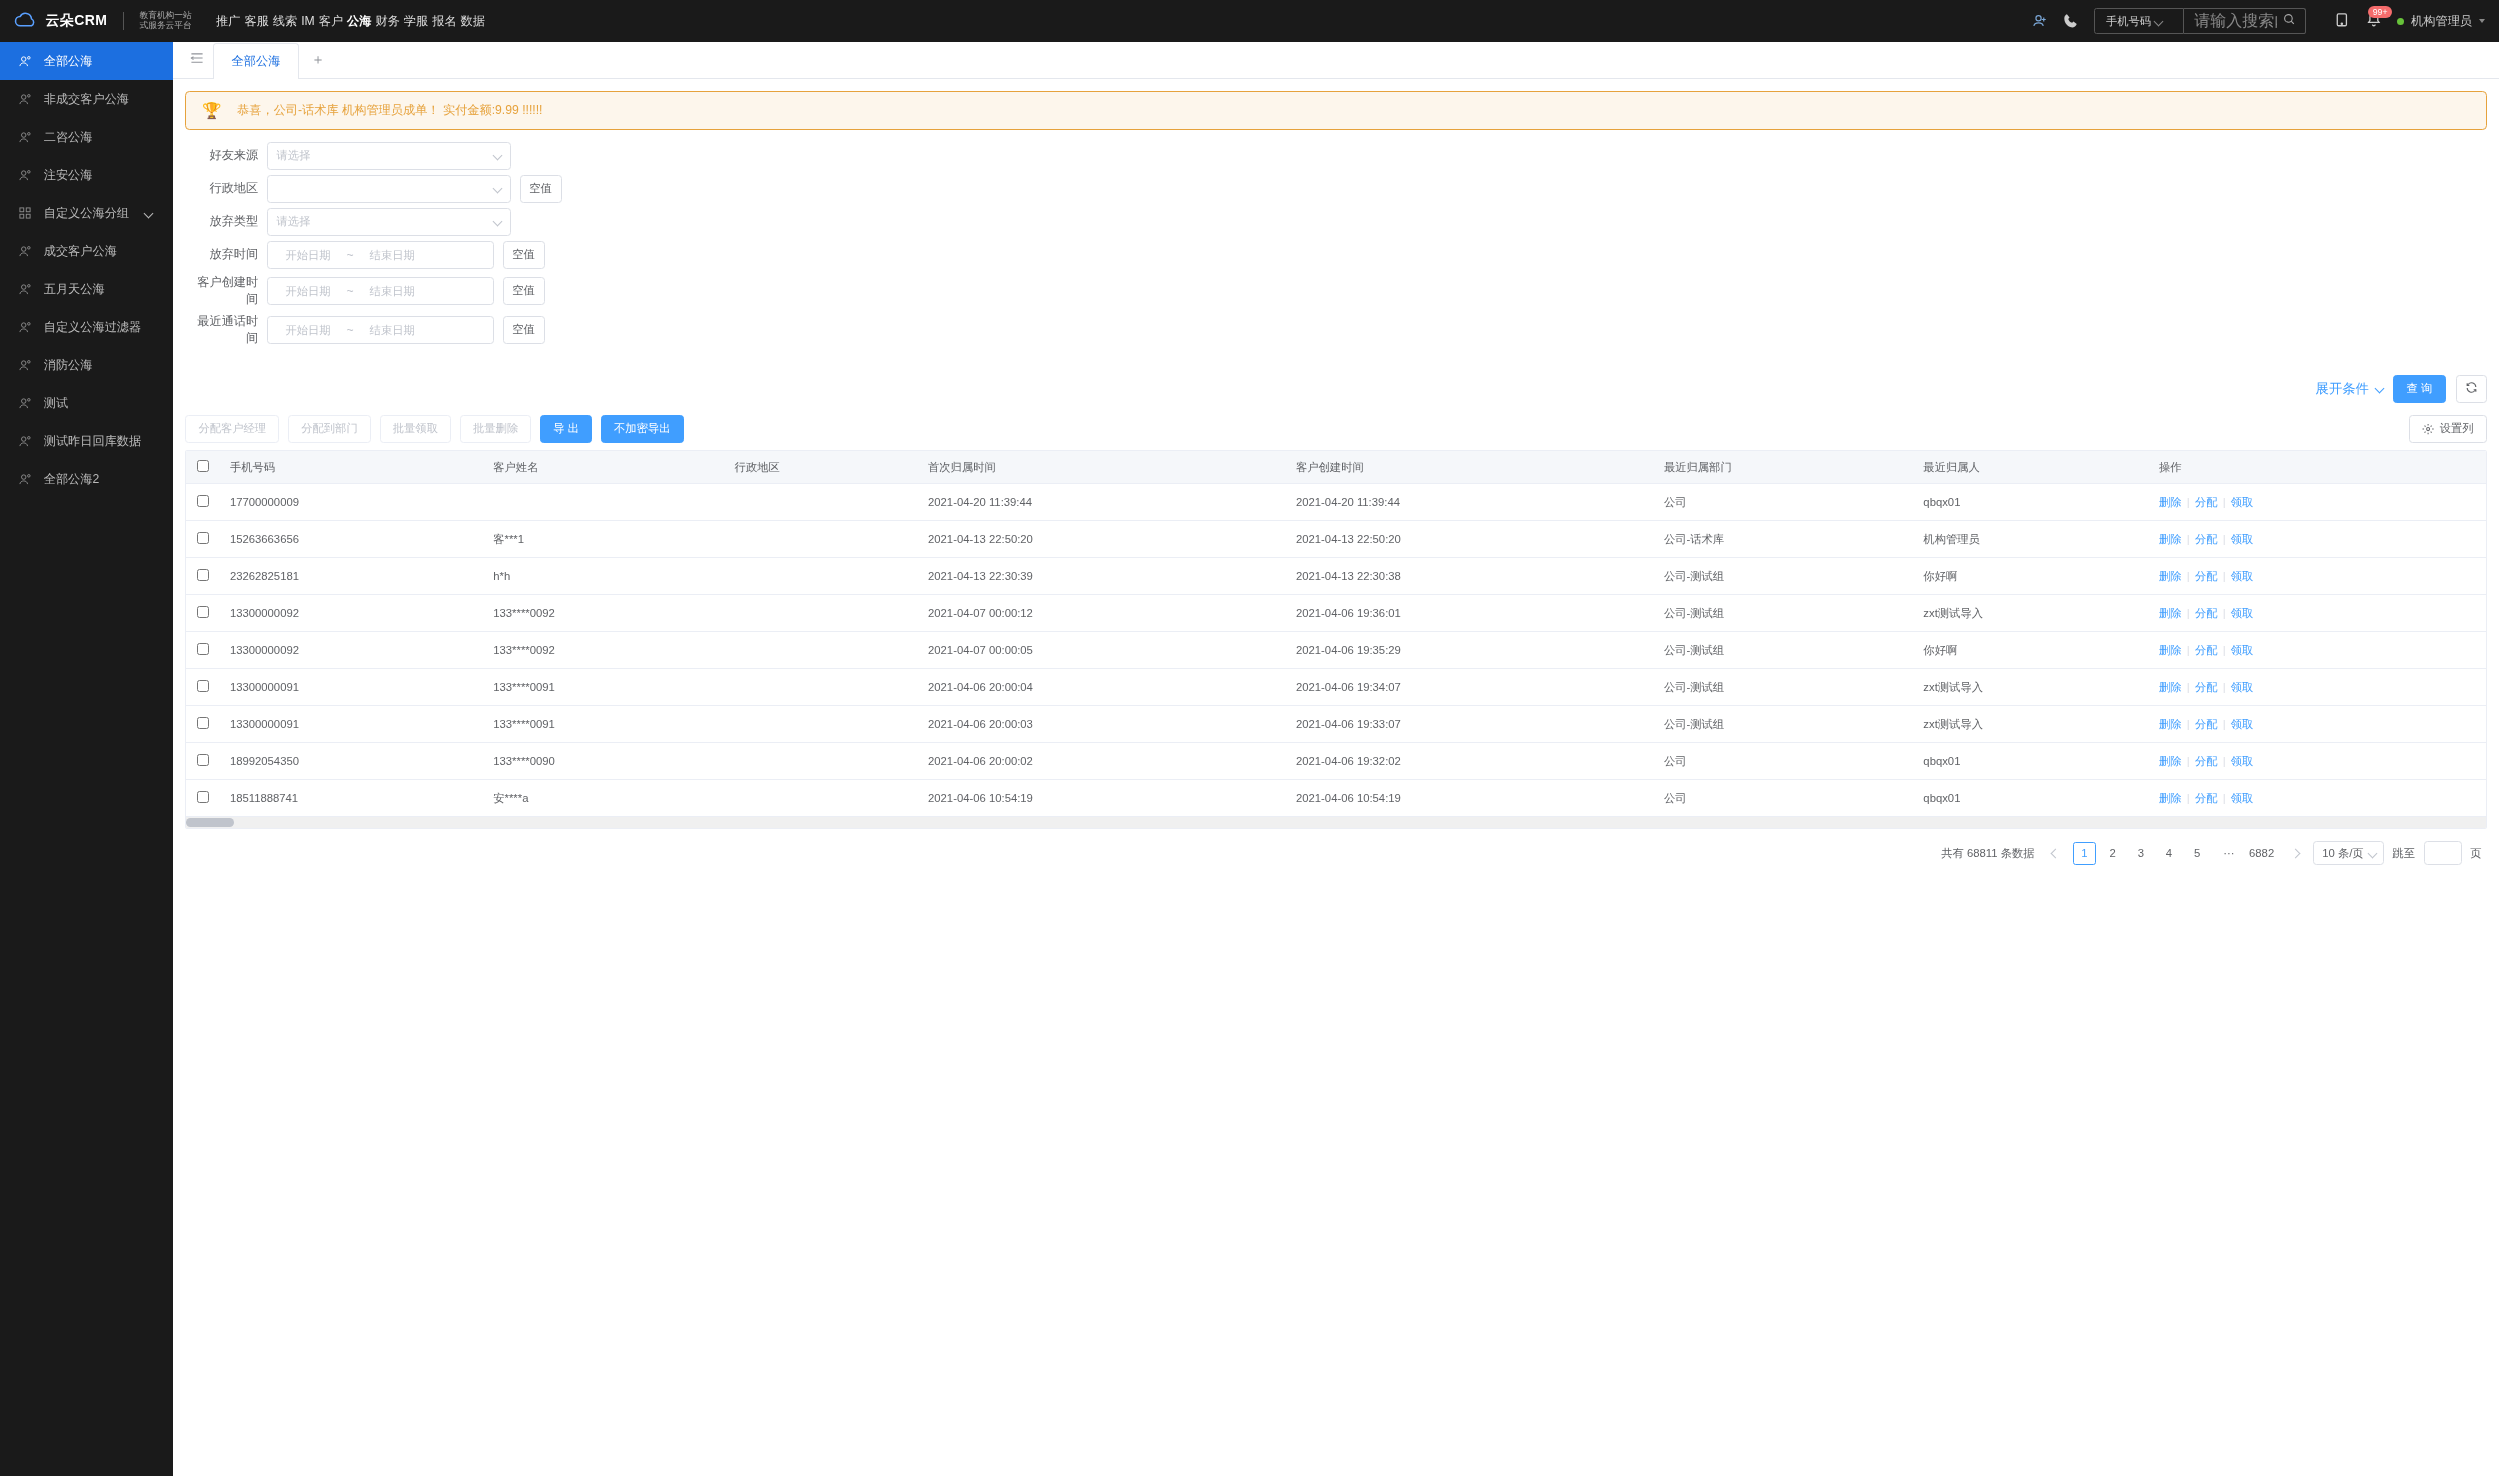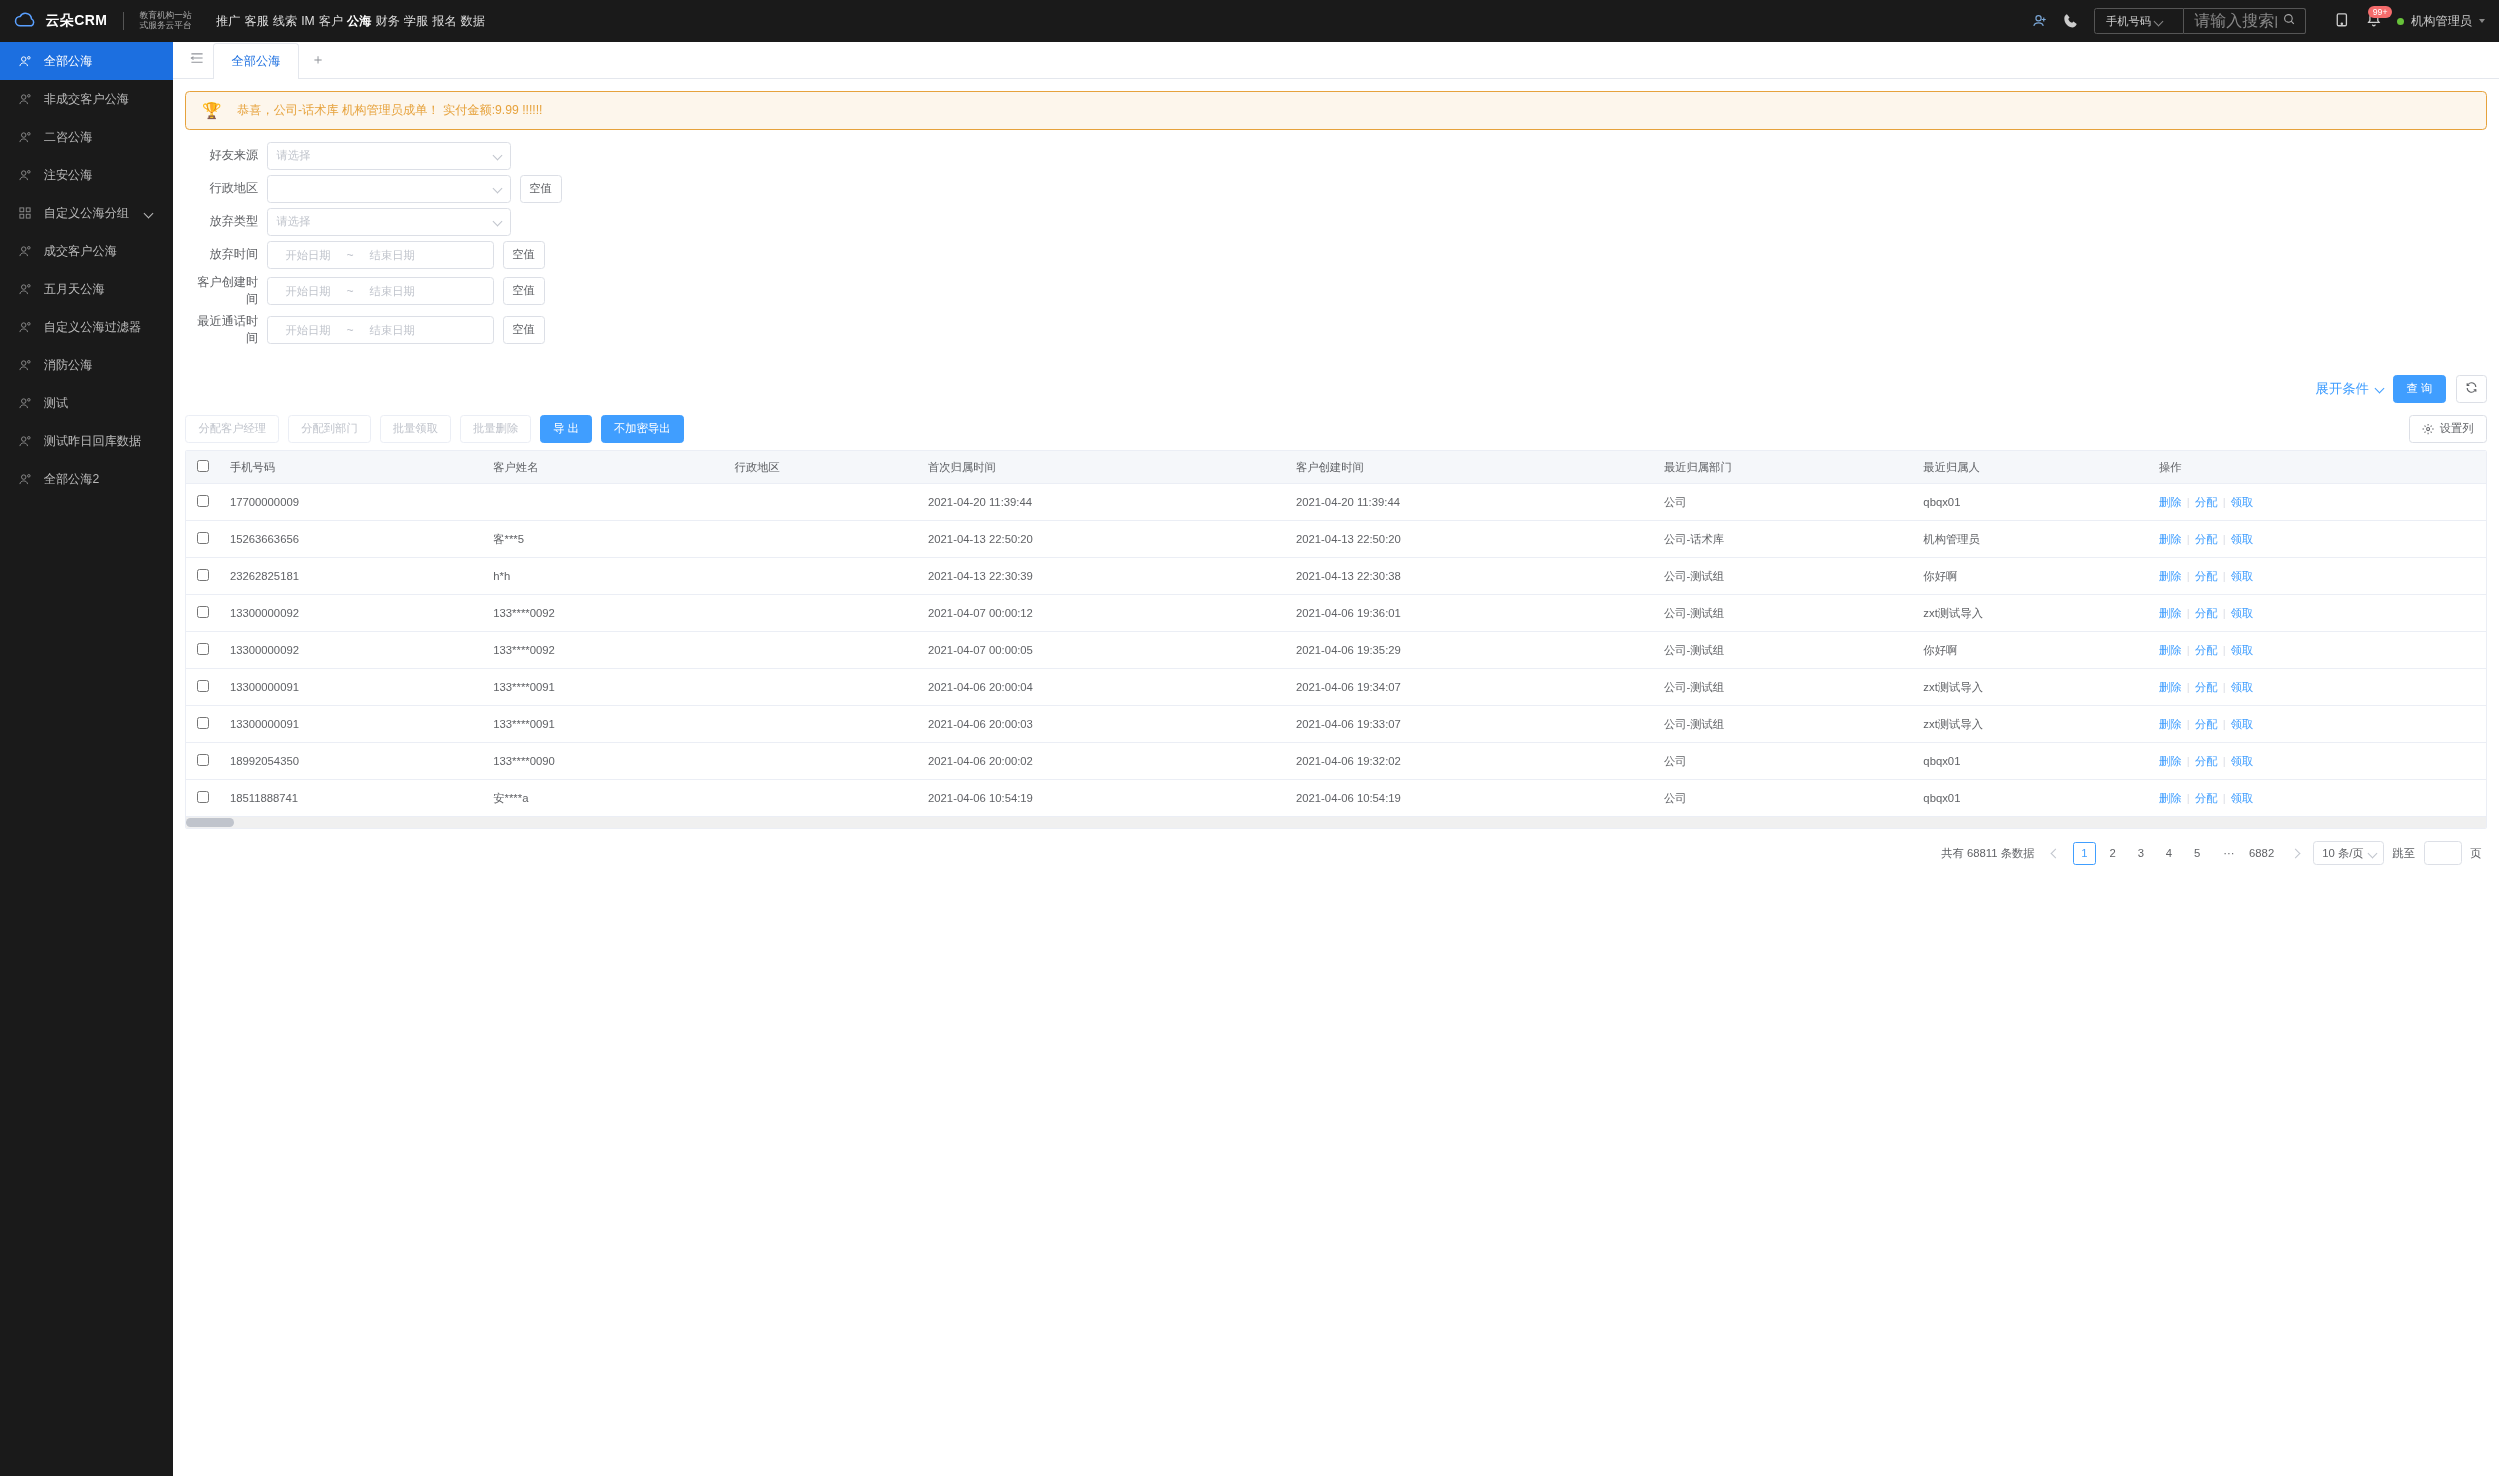--- a/index.html
+++ b/index.html
@@ -395,21 +395,21 @@
                 <td></td>
                 <td>2021-04-20 11:39:44</td>
                 <td>2021-04-20 11:39:44</td>
                 <td>公司</td>
                 <td>qbqx01</td>
                 <td class="op-col"><span class="op-link">删除</span><span class="op-sep">|</span><span class="op-link">分配</span><span class="op-sep">|</span><span class="op-link">领取</span></td>
               </tr>
               <tr>
                 <td><input type="checkbox" class="chk" style=""></td>
                 <td>15263663656</td>
-                <td>客***5</td>
+                <td>客***1</td>
                 <td></td>
                 <td>2021-04-13 22:50:20</td>
                 <td>2021-04-13 22:50:20</td>
                 <td>公司-话术库</td>
                 <td>机构管理员</td>
                 <td class="op-col"><span class="op-link">删除</span><span class="op-sep">|</span><span class="op-link">分配</span><span class="op-sep">|</span><span class="op-link">领取</span></td>
               </tr>
               <tr>
                 <td><input type="checkbox" class="chk" style=""></td>
                 <td>23262825181</td>

